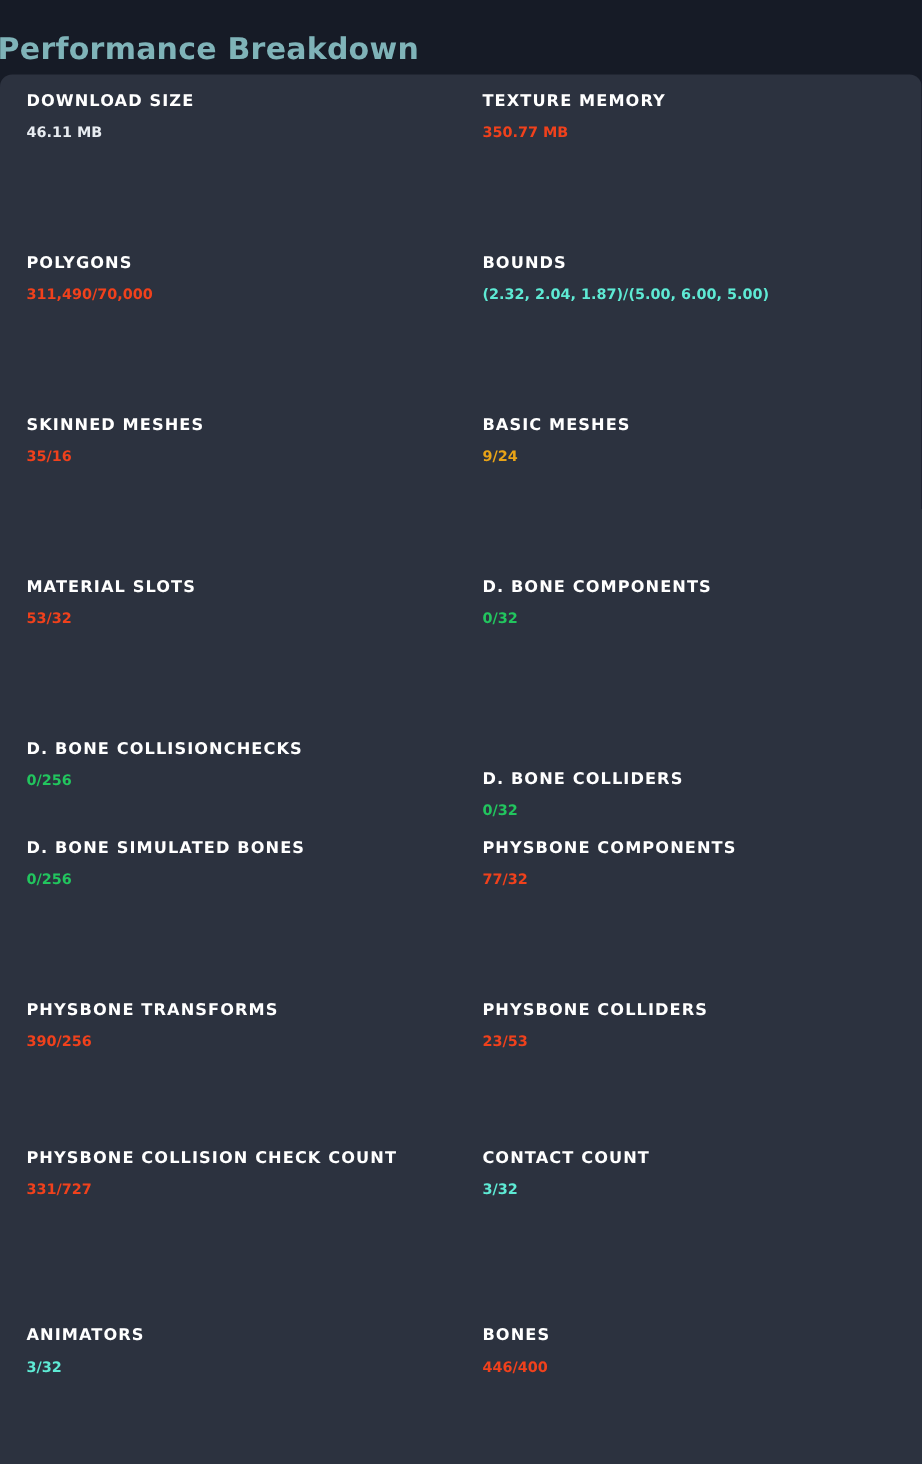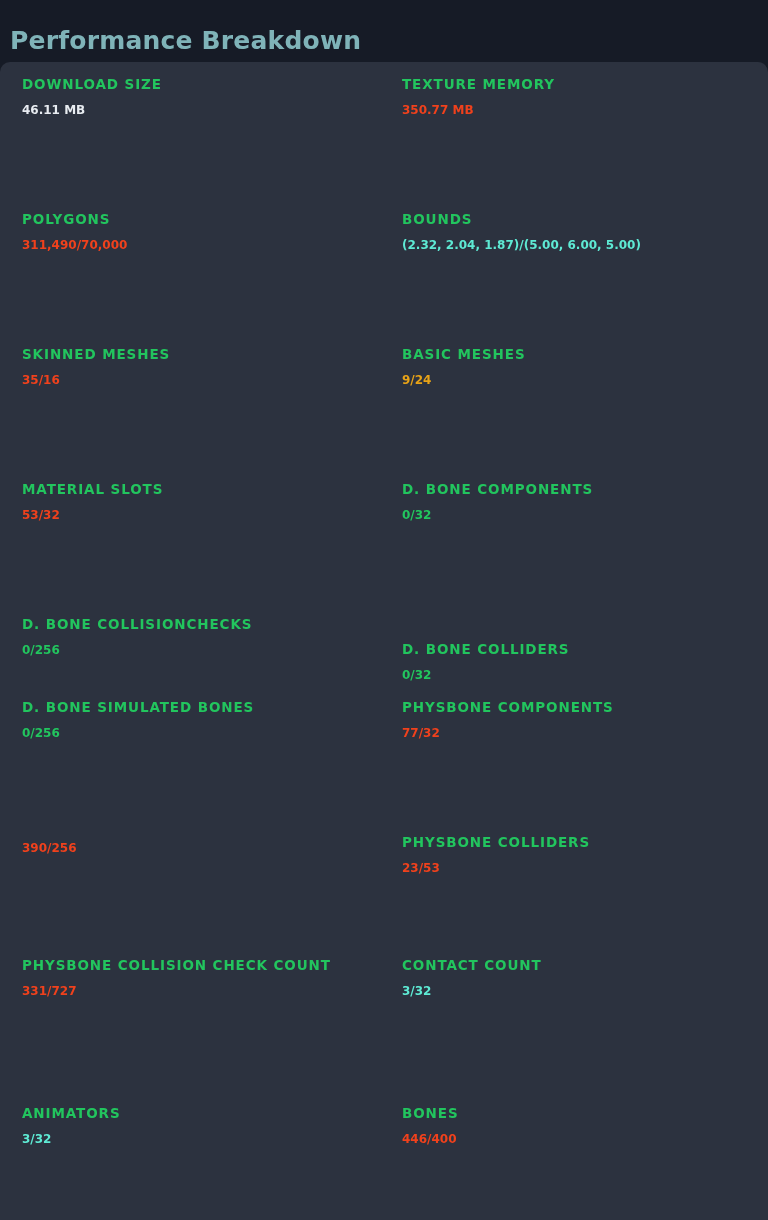--- a/index.html
+++ b/index.html
@@ -19,21 +19,21 @@
   #root {
     position: absolute;
     inset: 0;
     background: #191e2b;
   }
   .header {
     height: 80px;
     background: #161b26;
     display: flex;
     align-items: center;
-    padding: 0 0 0 16px;
+    padding: 0 0 0 4px;
     position: relative;
   }
   .header-title {
     font-size: 25px;
     font-weight: bold;
     color: #7fb3b8;
     letter-spacing: 0.2px;
     margin-left: -6px;
     white-space: nowrap;
   }
@@ -49,21 +49,21 @@
     padding: 26px 0 0 0;
     overflow: hidden;
   }
   .stat {
     position: absolute;
   }
   .stat-label {
     font-size: 13.5px;
     font-weight: bold;
     letter-spacing: 0.9px;
-    color: #22c55e;
+    color: #ffffff;
     text-transform: uppercase;
     line-height: 1.5;
     max-width: 330px;
   }
   .stat-value {
     font-size: 12px;
     font-weight: bold;
     line-height: 1.45;
     margin-top: 8px;
     max-width: 340px;
@@ -127,20 +127,21 @@
         </div>
         <div class="stat" style="top: 635px; left: 22px;">
           <div class="stat-label">D. Bone Simulated Bones</div>
           <div class="stat-value v-grey">0/256</div>
         </div>
         <div class="stat" style="top: 635px; left: 402px;">
           <div class="stat-label">PhysBone Components</div>
           <div class="stat-value v-red">77/32</div>
         </div>
         <div class="stat" style="top: 770px; left: 22px;">
+          <div class="stat-label">PhysBone Transforms</div>
           <div class="stat-value v-red">390/256</div>
         </div>
         <div class="stat" style="top: 770px; left: 402px;">
           <div class="stat-label">PhysBone Colliders</div>
           <div class="stat-value v-red">23/53</div>
         </div>
         <div class="stat" style="top: 893px; left: 22px;">
           <div class="stat-label">PhysBone Collision Check Count</div>
           <div class="stat-value v-red">331/727</div>
         </div>

